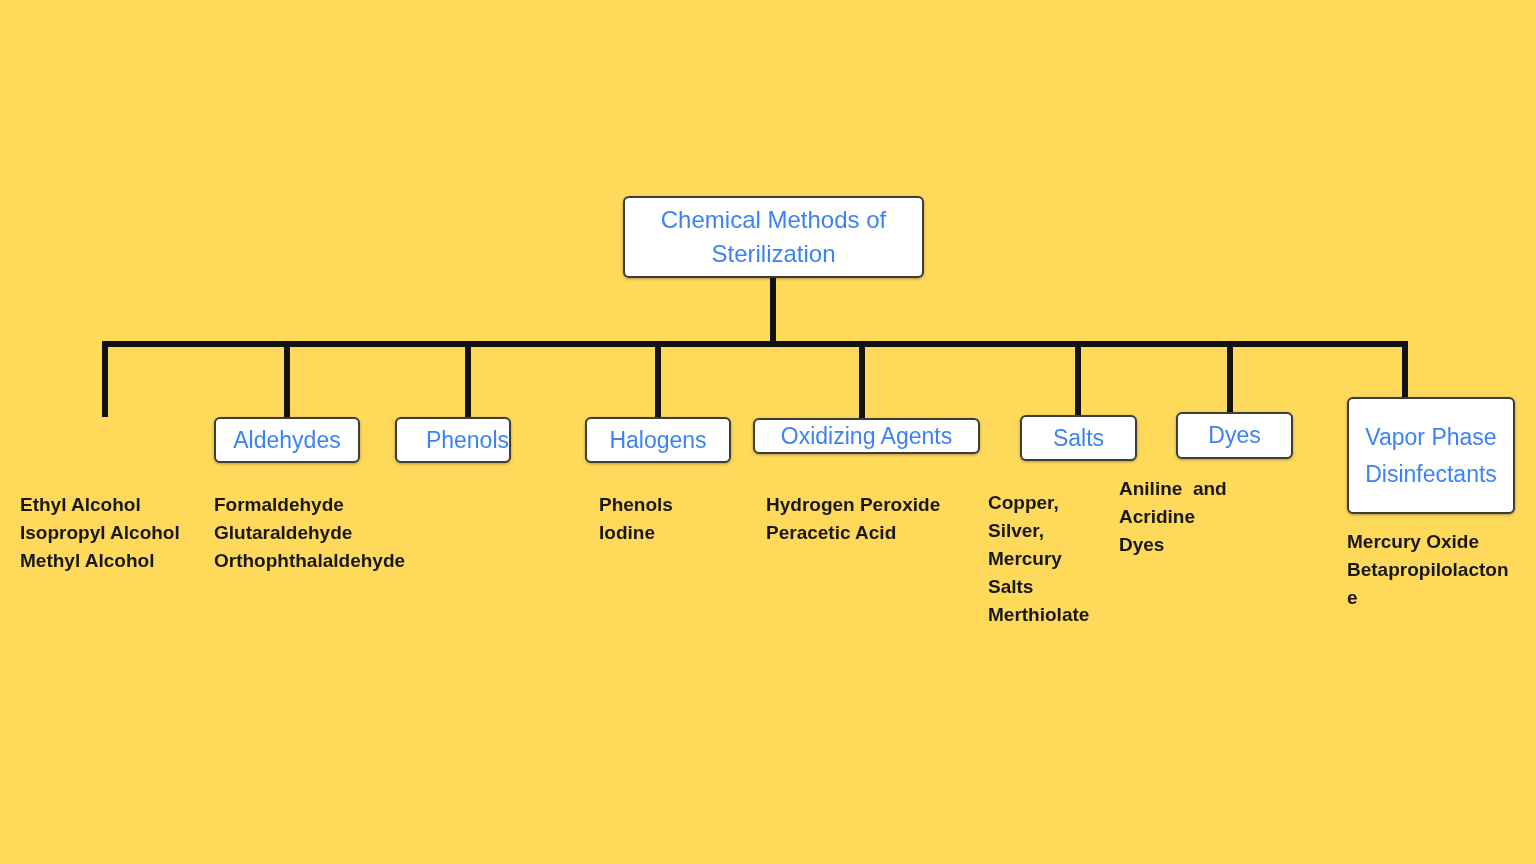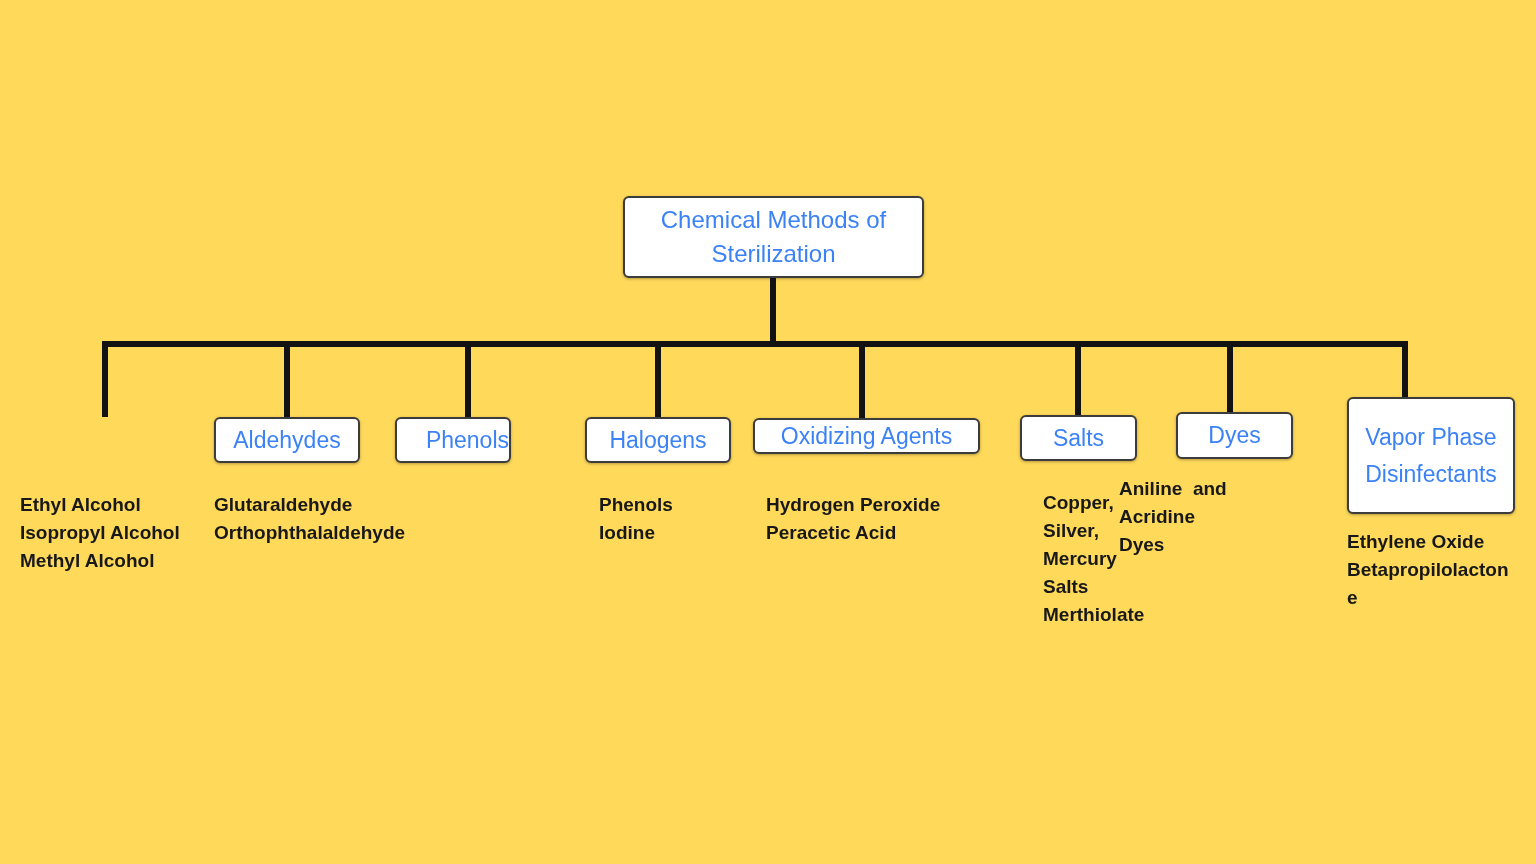--- a/index.html
+++ b/index.html
@@ -86,46 +86,47 @@
     <span>Vapor Phase Disinfectants</span>
   </div>
 
   <div class="items" style="left:20px;top:491px;">
     <div class="item">Ethyl Alcohol</div>
     <div class="item">Isopropyl Alcohol</div>
     <div class="item">Methyl Alcohol</div>
   </div>
 
   <div class="items" style="left:214px;top:491px;">
+    <div class="item">Formaldehyde</div>
     <div class="item">Glutaraldehyde</div>
     <div class="item">Orthophthalaldehyde</div>
   </div>
 
   <div class="items" style="left:599px;top:491px;">
     <div class="item">Phenols</div>
     <div class="item">Iodine</div>
   </div>
 
   <div class="items" style="left:766px;top:491px;">
     <div class="item">Hydrogen Peroxide</div>
     <div class="item">Peracetic Acid</div>
   </div>
 
-  <div class="items" style="left:1043px;top:489px;">
+  <div class="items" style="left:988px;top:489px;">
     <div class="item">Copper,</div>
     <div class="item">Silver,</div>
     <div class="item">Mercury</div>
     <div class="item">Salts</div>
     <div class="item">Merthiolate</div>
   </div>
 
   <div class="items" style="left:1119px;top:475px;">
     <div class="item">Aniline  and</div>
     <div class="item">Acridine</div>
     <div class="item">Dyes</div>
   </div>
 
   <div class="items" style="left:1347px;top:528px;width:172px;">
-    <div class="item wrap">Ethylene Oxide</div>
+    <div class="item wrap">Mercury Oxide</div>
     <div class="item wrap">Betapropilolactone</div>
   </div>
 
 </div>
 
 </body></html>

